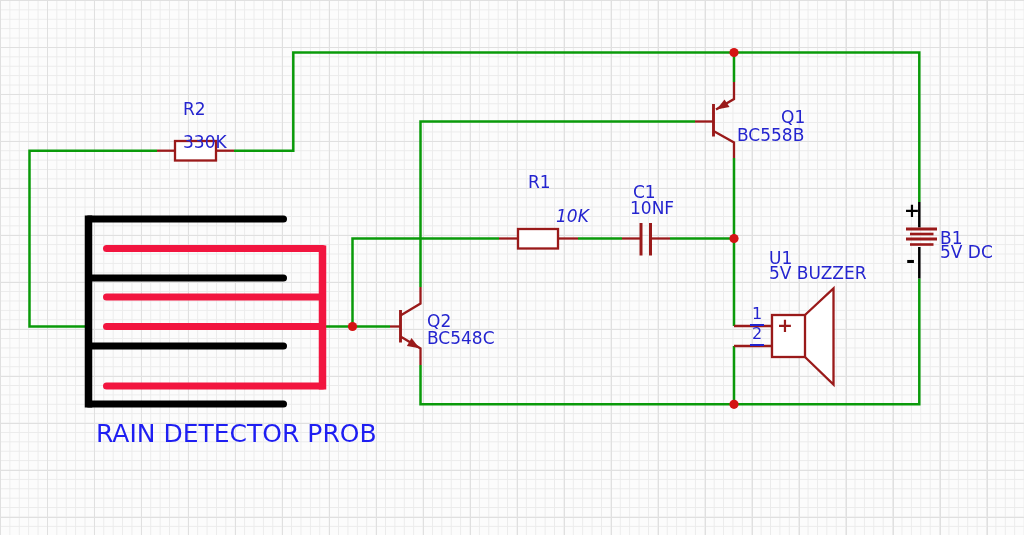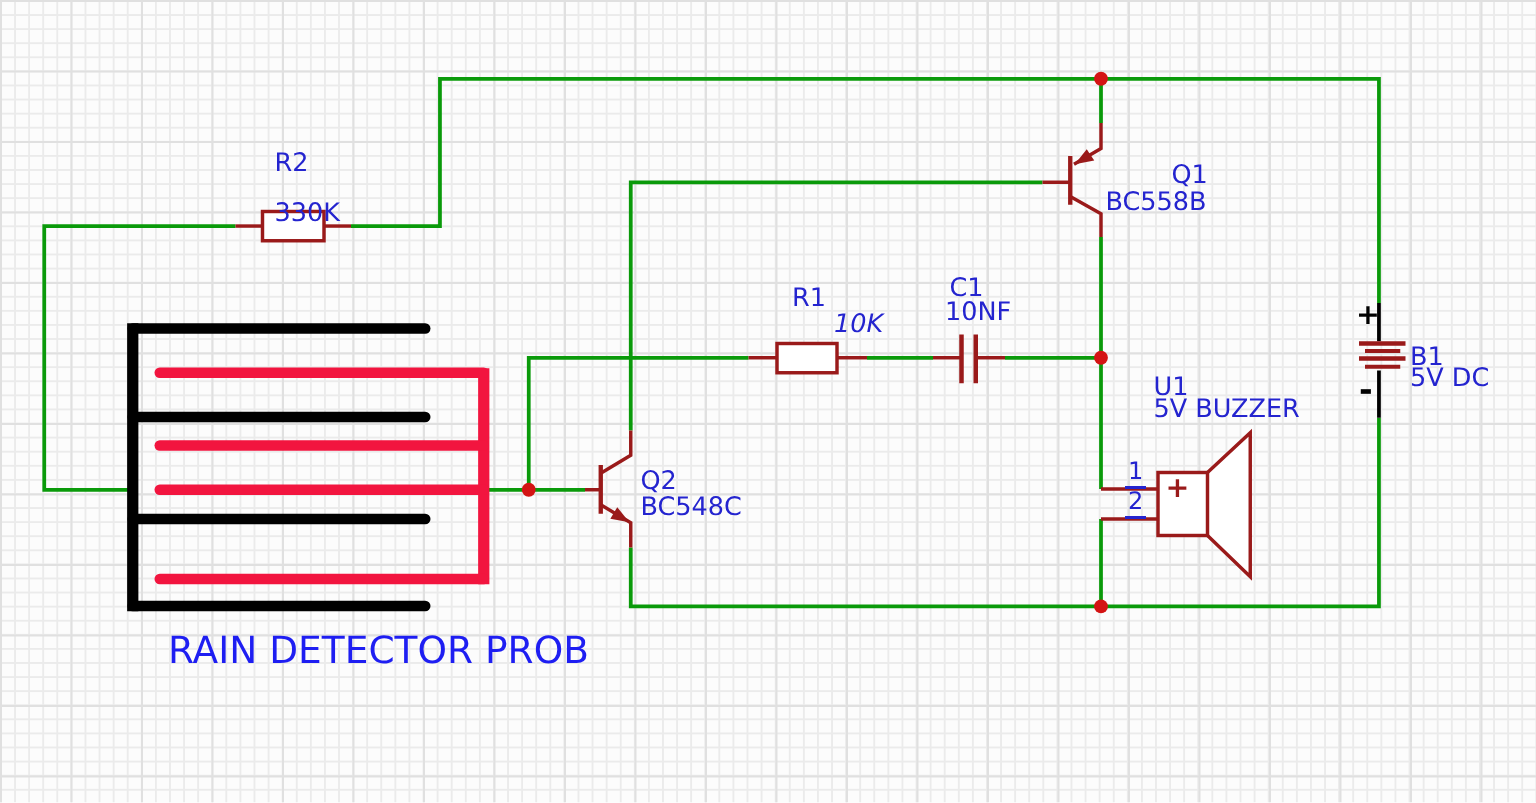--- a/index.html
+++ b/index.html
@@ -138,21 +138,21 @@
       <circle class="dot" cx="734" cy="52.5" r="4.6"></circle>
       <circle class="dot" cx="734" cy="238.5" r="4.6"></circle>
       <circle class="dot" cx="734" cy="404.3" r="4.6"></circle>
       <circle class="dot" cx="352.5" cy="326.5" r="4.6"></circle>
     </g>
   </svg>
 
   <div class="lbl" style="left:183px;top:101px;">R2</div>
   <div class="lbl" style="left:183px;top:134px;">330K</div>
 
-  <div class="lbl" style="left:528px;top:191px;">R1</div>
+  <div class="lbl" style="left:528px;top:174px;">R1</div>
   <div class="lbl" style="left:556px;top:208px;font-style:italic;">10K</div>
 
   <div class="lbl" style="left:633px;top:184px;">C1</div>
   <div class="lbl" style="left:630px;top:200px;">10NF</div>
 
   <div class="lbl" style="left:781px;top:109px;">Q1</div>
   <div class="lbl" style="left:737px;top:127px;text-align:center;">BC558B</div>
 
   <div class="lbl" style="left:427px;top:313px;">Q2</div>
   <div class="lbl" style="left:427px;top:330px;">BC548C</div>
@@ -163,15 +163,15 @@
   <div class="lbl" style="left:940px;top:230px;text-align:center;">B1</div>
   <div class="lbl" style="left:940px;top:244px;">5V DC</div>
 
   <div class="pin" style="left:750px;top:306px;">1</div>
   <div class="pin" style="left:750px;top:326px;">2</div>
 
   <div class="mark red" style="left:777px;top:316px;font-size:19px;">+</div>
   <div class="mark black" style="left:904px;top:201px;font-size:19px;">+</div>
   <div class="mark black" style="left:906px;top:250px;font-size:22px;">-</div>
 
-  <div class="ttl" style="left:96px;top:420px;margin-left:16px;">RAIN DETECTOR PROB</div>
+  <div class="ttl" style="left:96px;top:420px;">RAIN DETECTOR PROB</div>
 
 </div>
 
 </body></html>

